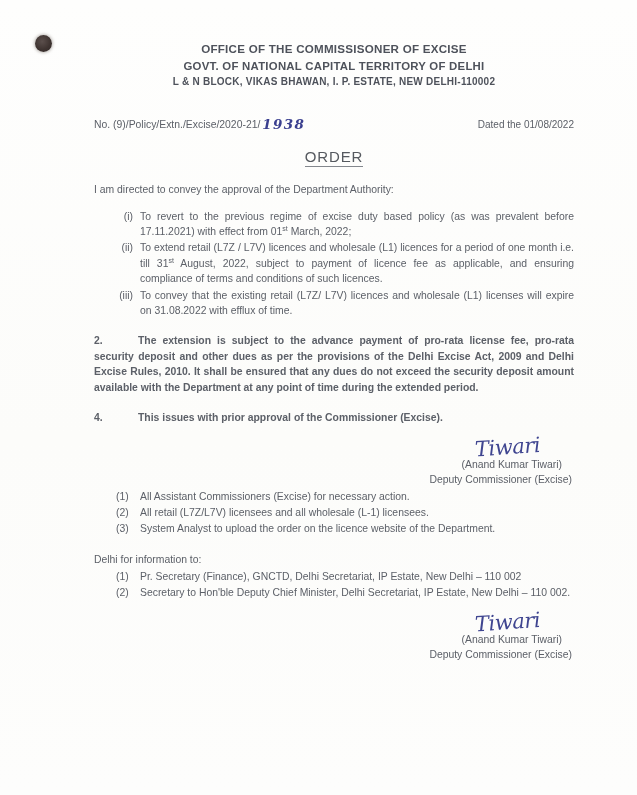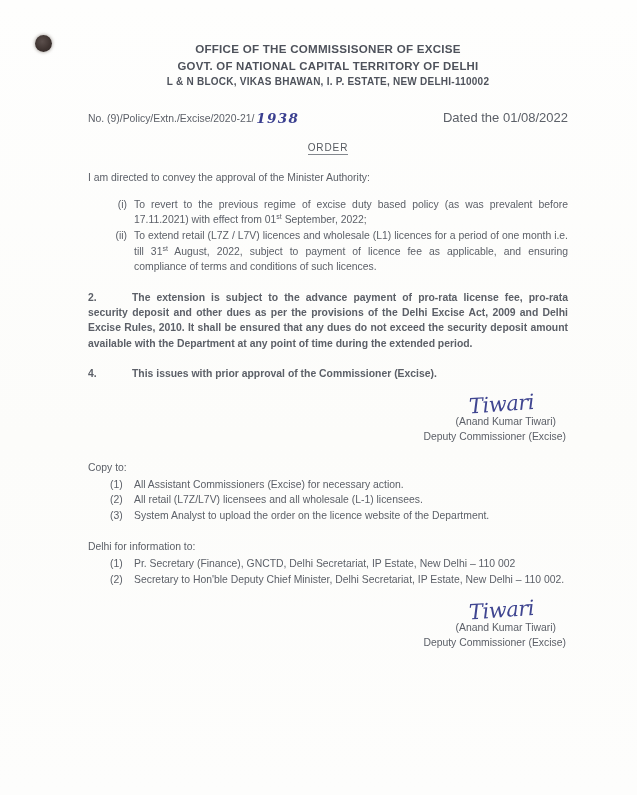--- a/index.html
+++ b/index.html
@@ -30,63 +30,63 @@
     top: 35px;
     width: 17px;
     height: 17px;
     border-radius: 50%;
     background: radial-gradient(circle at 42% 38%, #5b4f4c 0%, #3f3431 55%, #2e2725 100%);
     box-shadow: 0 0 3px 1px rgba(120,110,105,0.45);
   }
 
   .content {
     position: absolute;
-    left: 88px;
+    left: 94px;
     top: 0;
     width: 480px;
   }
 
   .letterhead {
     text-align: center;
     margin-top: 41px;
     font-weight: bold;
     font-size: 11.6px;
     letter-spacing: 0.25px;
     color: #4e525b;
     line-height: 16.5px;
   }
   .letterhead .lh-line { white-space: nowrap; }
   .letterhead .lh2 { font-size: 11.4px; text-align: center; }
   .letterhead .lh3 { font-size: 10px; }
 
   .refrow {
-    margin-top: 19px;
+    margin-top: 25px;
     display: flex;
     justify-content: space-between;
     align-items: baseline;
     font-size: 10.4px;
     color: #5c6068;
   }
   .ref-no { white-space: nowrap; }
   .handwrite {
     font-family: "DejaVu Serif", serif;
     color: #3a3f8f;
     font-size: 13.5px;
     letter-spacing: 1.3px;
     font-style: italic;
     font-weight: bold;
     padding-left: 2px;
     vertical-align: -1px;
   }
-  .dated { white-space: nowrap; font-size: 13px; }
+  .dated { white-space: nowrap; font-size: 10px; }
 
   .order-title {
     text-align: center;
     margin-top: 16px;
-    font-size: 10px;
+    font-size: 15px;
     letter-spacing: 0.9px;
     color: #55595f;
   }
   .order-title span {
     border-bottom: 1px solid #83878d;
     padding-bottom: 1px;
   }
 
   .intro {
     margin-top: 17px;
@@ -186,55 +186,58 @@
       <div class="ref-no">
         <span>No. (9)/Policy/Extn./Excise/2020-21/</span><span class="handwrite">1938</span>
       </div>
       <div class="dated">Dated the 01/08/2022</div>
     </div>
 
     <div class="order-title">
       <span>ORDER</span>
     </div>
 
-    <div class="intro">I am directed to convey the approval of the Minister Authority:</div>
+    <div class="intro">I am directed to convey the approval of the Department Authority:</div>
 
     <div class="roman-list">
 
       <div class="roman-item">
         <div class="roman-marker">(i)</div>
-        <div class="roman-text"><span>To revert to the previous regime of excise duty based policy (as was prevalent before 17.11.2021) with effect from 01</span><sup>st</sup><span> September, 2022;</span></div>
+        <div class="roman-text"><span>To revert to the previous regime of excise duty based policy (as was prevalent before 17.11.2021) with effect from 01</span><sup>st</sup><span> March, 2022;</span></div>
       </div>
 
       <div class="roman-item">
         <div class="roman-marker">(ii)</div>
         <div class="roman-text"><span>To extend retail (L7Z / L7V) licences and wholesale (L1) licences for a period of one month i.e. till 31</span><sup>st</sup><span> August, 2022, subject to payment of licence fee as applicable, and ensuring compliance of terms and conditions of such licences.</span></div>
       </div>
 
+      <div class="roman-item">
+        <div class="roman-marker">(iii)</div>
+        <div class="roman-text"><span>To convey that the existing retail (L7Z/ L7V) licences and wholesale (L1) licenses will expire on 31.08.2022 with efflux of time.</span><sup></sup><span></span></div>
+      </div>
 
     </div>
 
     <div class="para">
       <span class="pnum">2.</span><span>The extension is subject to the advance payment of pro-rata license fee, pro-rata security deposit and other dues as per the provisions of the Delhi Excise Act, 2009 and Delhi Excise Rules, 2010. It shall be ensured that any dues do not exceed the security deposit amount available with the Department at any point of time during the extended period.</span>
     </div>
 
 
     <div class="para">
       <span class="pnum">4.</span><span>This issues with prior approval of the Commissioner (Excise).</span>
     </div>
 
     <div class="sig-block">
       <div>
         <span class="signature">Tiwari</span>
       </div>
       <span class="sig-name">(Anand Kumar Tiwari)</span>
       <span class="sig-desig">Deputy Commissioner (Excise)</span>
     </div>
 
-    <div class="copy-head">Copy to:</div>
     <div class="num-list">
       <div class="num-item">
         <div class="num-marker">(1)</div>
         <div class="num-text">All Assistant Commissioners (Excise) for necessary action.</div>
       </div>
       <div class="num-item">
         <div class="num-marker">(2)</div>
         <div class="num-text">All retail (L7Z/L7V) licensees and all wholesale (L-1) licensees.</div>
       </div>
       <div class="num-item">

